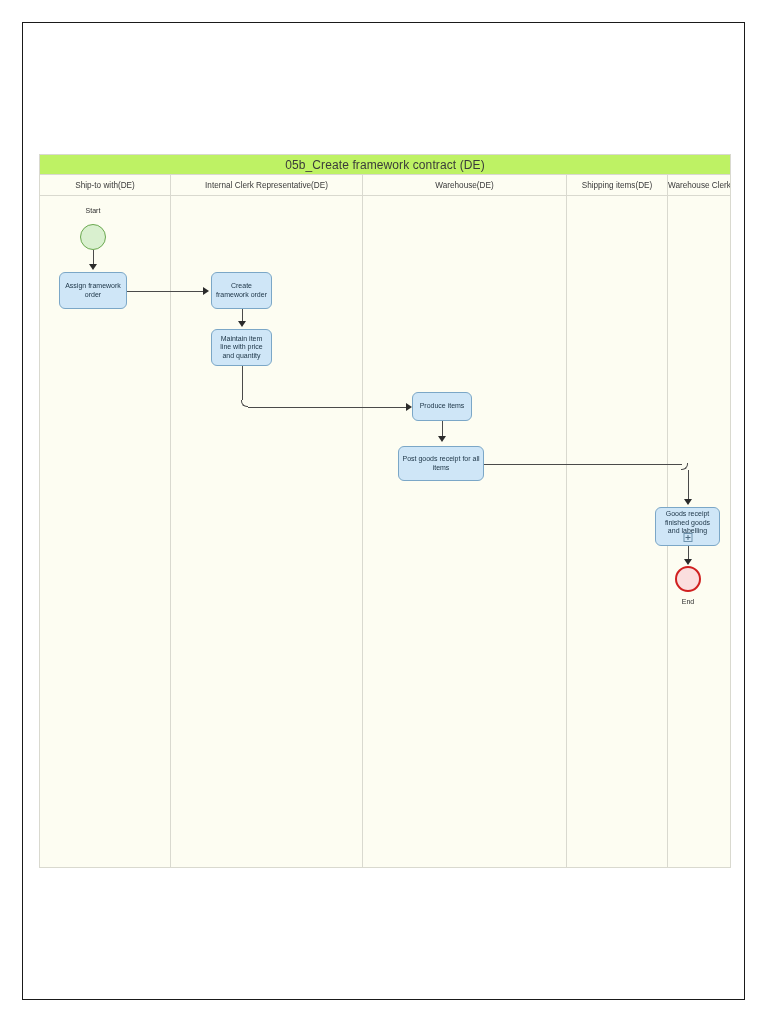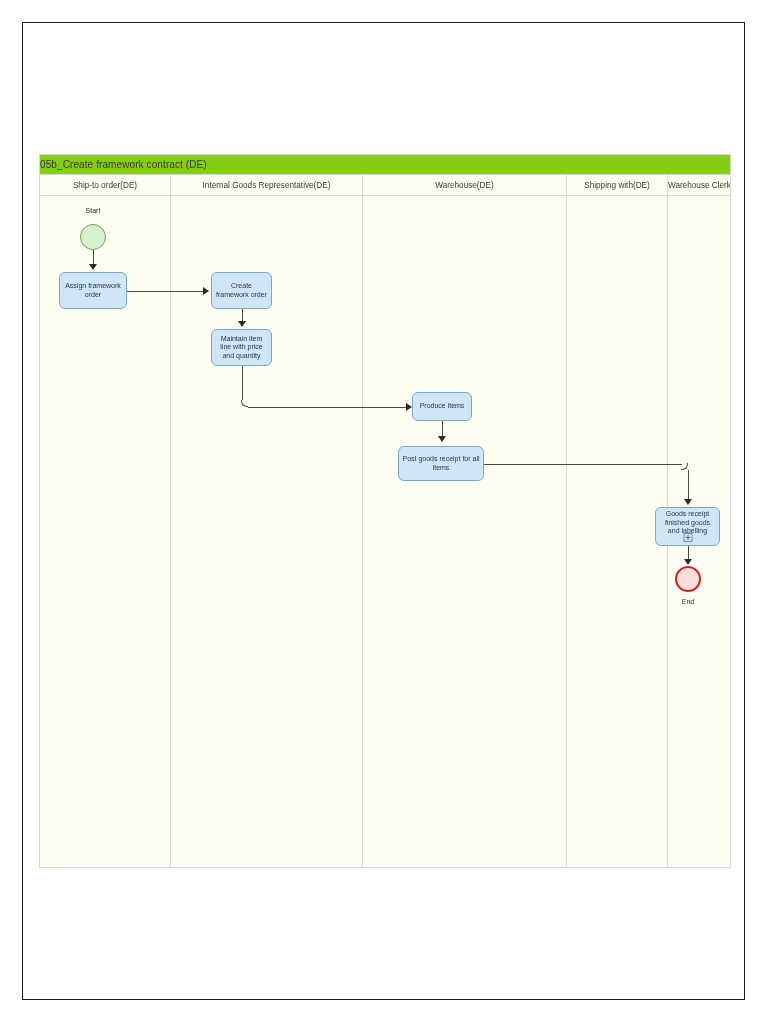--- a/index.html
+++ b/index.html
@@ -38,24 +38,24 @@
     border: 1px solid #d9d9cf;
     background: #fdfdf2;
   }
   #pool-title {
     position: absolute;
     left: 0;
     top: 0;
     width: 100%;
     height: 20px;
     line-height: 20px;
-    text-align: left;
-    font-size: 10px;
+    text-align: center;
+    font-size: 12px;
     color: #3a3a3a;
-    background: #84cc16;
+    background: #bef264;
     border-bottom: 1px solid #d9d9cf;
     box-sizing: border-box;
     letter-spacing: .1px;
   }
   #lanes {
     position: absolute;
     left: 0;
     top: 20px;
     right: 0;
     bottom: 0;
@@ -187,33 +187,33 @@
 
 <div id="page-sheet">
 
   <div id="pool">
 
     <div id="pool-title">05b_Create framework contract (DE)</div>
 
     <div id="lanes">
 
       <div class="lane" style="width:131px;">
-        <div class="lane-header">Ship-to order(DE)</div>
+        <div class="lane-header">Ship-to with(DE)</div>
       </div>
 
       <div class="lane" style="width:192px;">
-        <div class="lane-header">Internal Goods Representative(DE)</div>
+        <div class="lane-header">Internal Clerk Representative(DE)</div>
       </div>
 
       <div class="lane" style="width:204px;">
         <div class="lane-header">Warehouse(DE)</div>
       </div>
 
       <div class="lane" style="width:101px;">
-        <div class="lane-header">Shipping with(DE)</div>
+        <div class="lane-header">Shipping items(DE)</div>
       </div>
 
       <div class="lane" style="width:62px;">
         <div class="lane-header">Warehouse Clerk(DE)</div>
       </div>
 
     </div>
   </div>
 
 </div>

